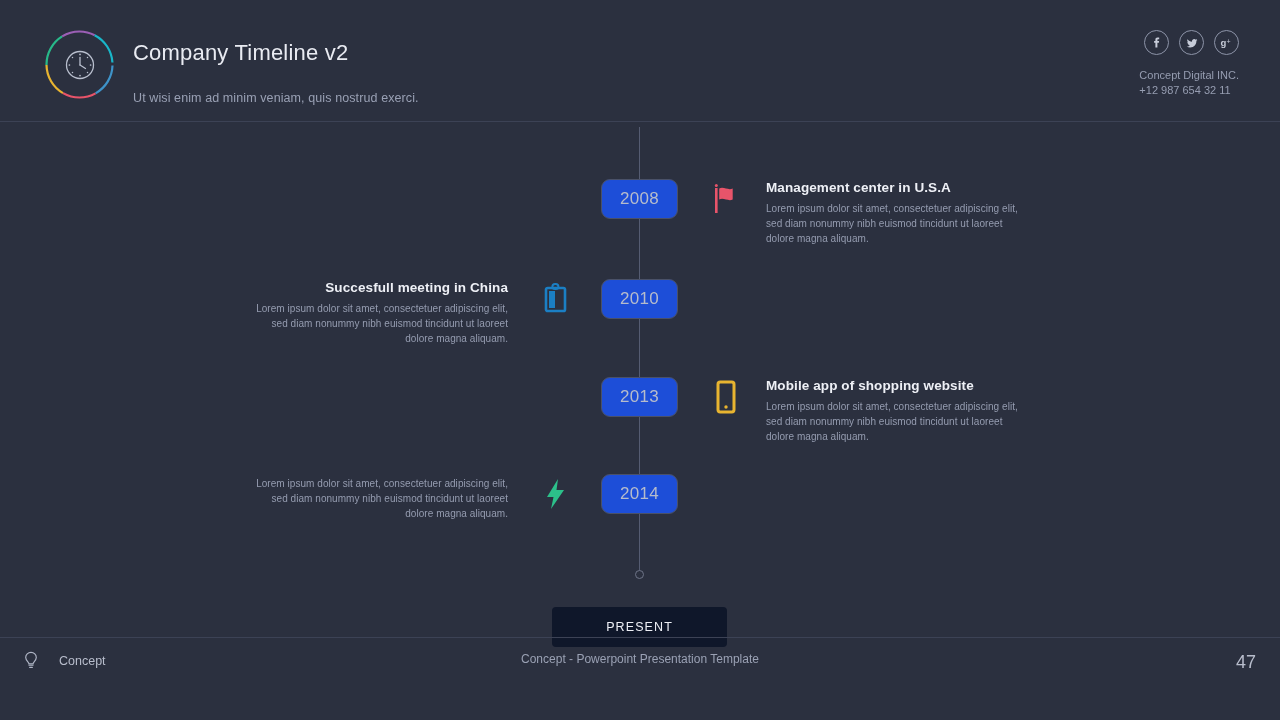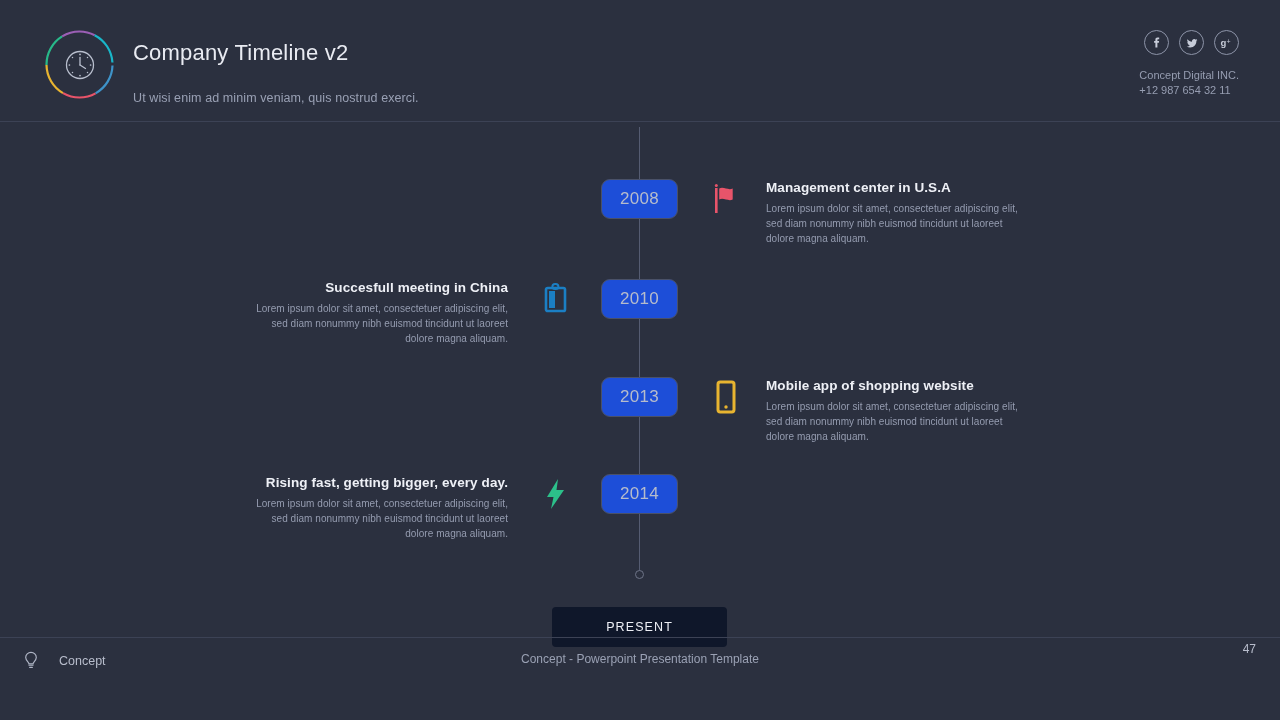--- a/index.html
+++ b/index.html
@@ -110,22 +110,22 @@
   .footer-left {
     position: absolute; left: 23px; top: 13px;
     display: flex; align-items: center; gap: 20px;
     color: #b8bdcc; font-size: 12.5px;
   }
   .footer-center {
     position: absolute; left: 0; top: 14px; width: 1280px;
     text-align: center; color: #9aa1b4; font-size: 12px;
   }
   .footer-right {
-    position: absolute; right: 24px; top: 4px;
-    color: #b8bdcc; font-size: 12px;
+    position: absolute; right: 24px; top: 14px;
+    color: #b8bdcc; font-size: 18px;
   }
 </style>
 </head>
 <body>
 
 <div class="slide">
 
   <div class="header">
 
     <div class="logo-wrap">
@@ -232,21 +232,20 @@
   </div>
 
   <div class="tl-item" style="top:0">
     <div class="year-box" style="top:474px">2014</div>
     <div class="tl-icon" style="left:536px; top:472px">
       <svg width="26" height="34" viewBox="0 0 26 34">
         <path d="M15 2 4 20h6.5L8 32 21 13h-7.5z" fill="#2cc08a"></path>
       </svg>
     </div>
     <div class="tl-text left" style="top:461px">
-      <div class="tl-head">Rising fast, getting bigger, every day.</div>
       <div class="tl-body">Lorem ipsum dolor sit amet, consectetuer adipiscing elit, sed diam nonummy nibh euismod tincidunt ut laoreet dolore magna aliquam.</div>
     </div>
   </div>
 
   <div class="present-btn">PRESENT</div>
 
   <div class="footer">
     <div class="footer-left">
       <svg width="16" height="19" viewBox="0 0 16 19">
         <path d="M8 1.3c-3 0-5.3 2.3-5.3 5.2 0 2 1.2 3.3 2.2 4.4.6.7 1 1.2 1 1.9h4.2c0-.7.4-1.2 1-1.9 1-1.1 2.2-2.4 2.2-4.4 0-2.9-2.3-5.2-5.3-5.2z" fill="none" stroke="#b0b6c6" stroke-width="1.15"></path>

